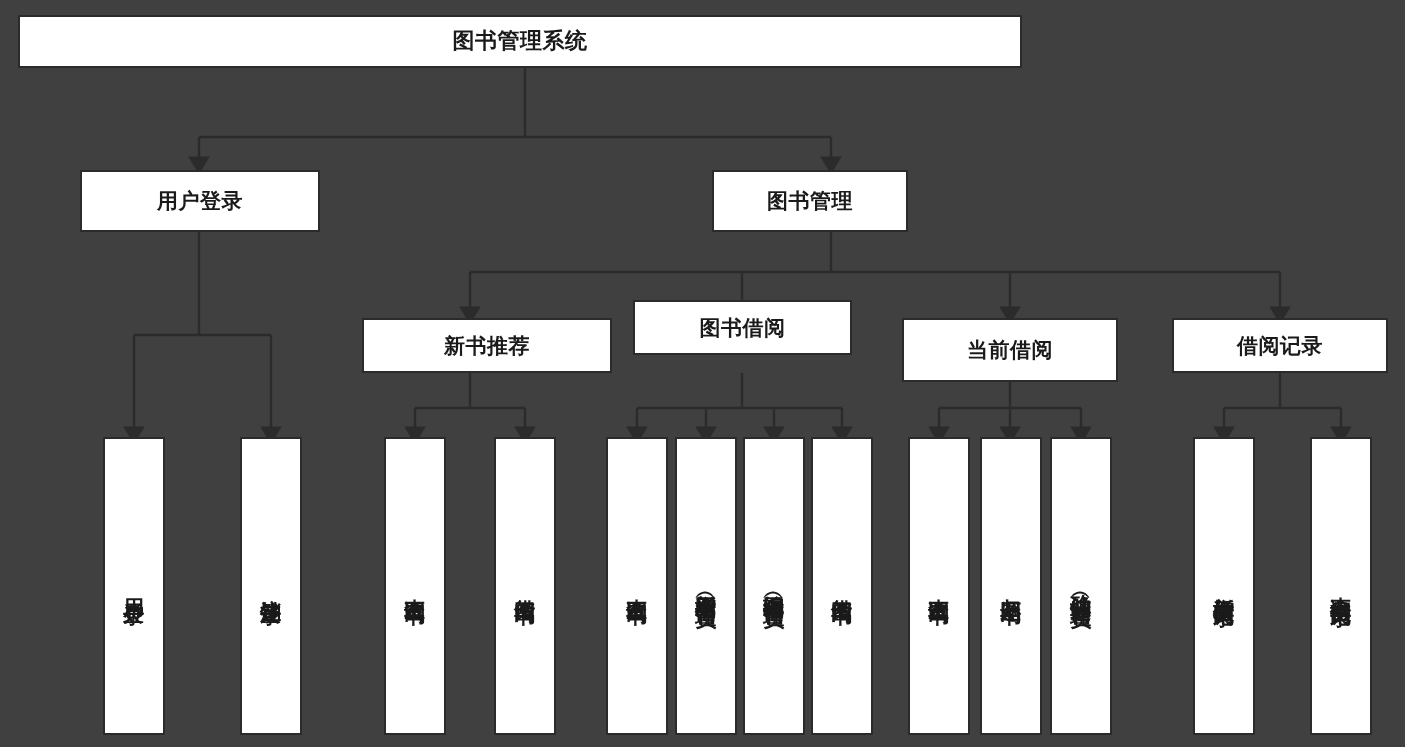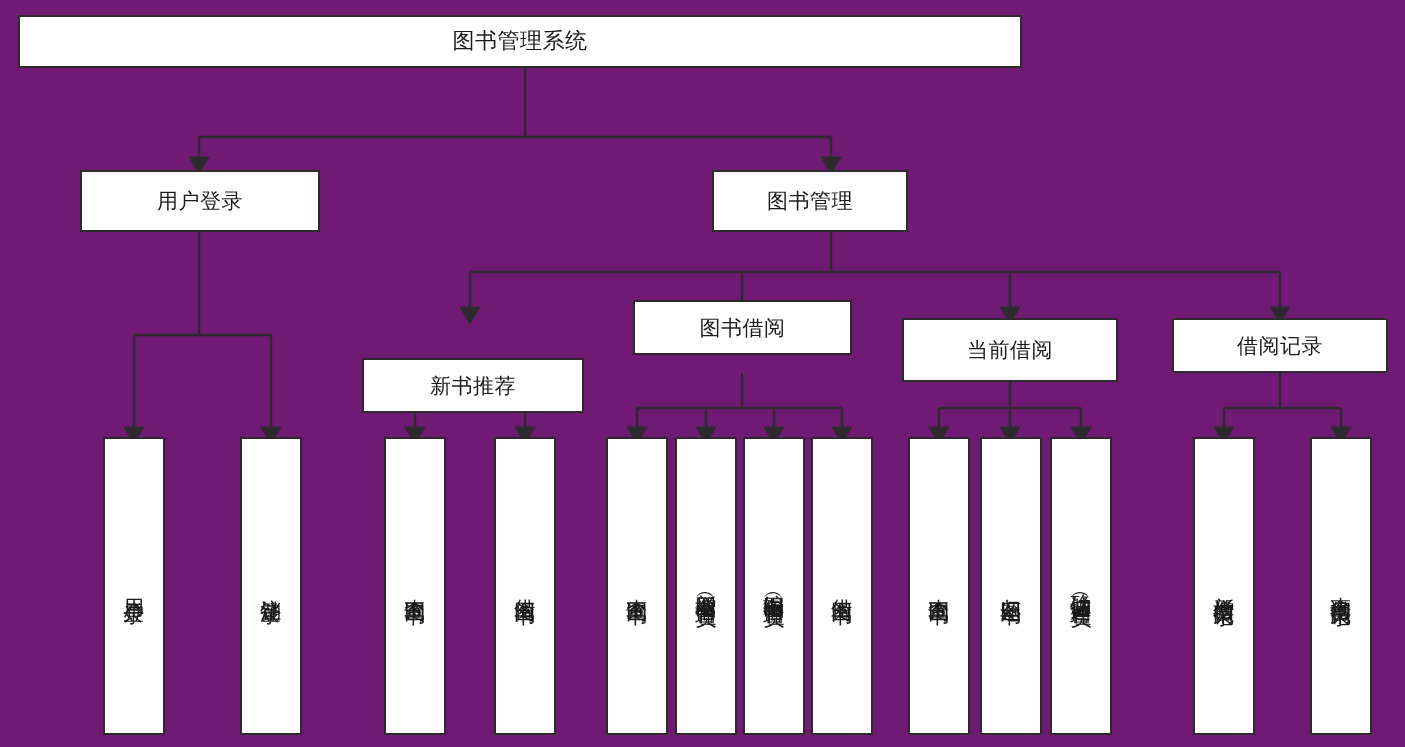--- a/index.html
+++ b/index.html
@@ -7,22 +7,23 @@
     padding: 0;
     background: #ffffff;
   }
   body {
     font-family: "Liberation Sans", "DejaVu Sans", sans-serif;
   }
   #canvas {
     position: relative;
     width: 1405px;
     height: 747px;
-    background: #701a75;
+    background: #404040;
     overflow: hidden;
+    font-weight: bold;
   }
   svg.edges {
     position: absolute;
     left: 0;
     top: 0;
     width: 1405px;
     height: 747px;
     pointer-events: none;
   }
   .node {
@@ -124,21 +125,21 @@
     <span>图书管理系统</span>
   </div>
 
   <div class="node horiz" style="left:80px; top:170px; width:240px; height:62px;">
     <span>用户登录</span>
   </div>
   <div class="node horiz" style="left:712px; top:170px; width:196px; height:62px;">
     <span>图书管理</span>
   </div>
 
-  <div class="node horiz" style="left:362px; top:318px; width:222px; height:55px;margin-top:40px;">
+  <div class="node horiz" style="left:362px; top:318px; width:250px; height:55px;">
     <span>新书推荐</span>
   </div>
   <div class="node horiz" style="left:633px; top:300px; width:219px; height:55px;">
     <span>图书借阅</span>
   </div>
   <div class="node horiz" style="left:902px; top:318px; width:216px; height:64px;">
     <span>当前借阅</span>
   </div>
   <div class="node horiz" style="left:1172px; top:318px; width:216px; height:55px;">
     <span>借阅记录</span>

